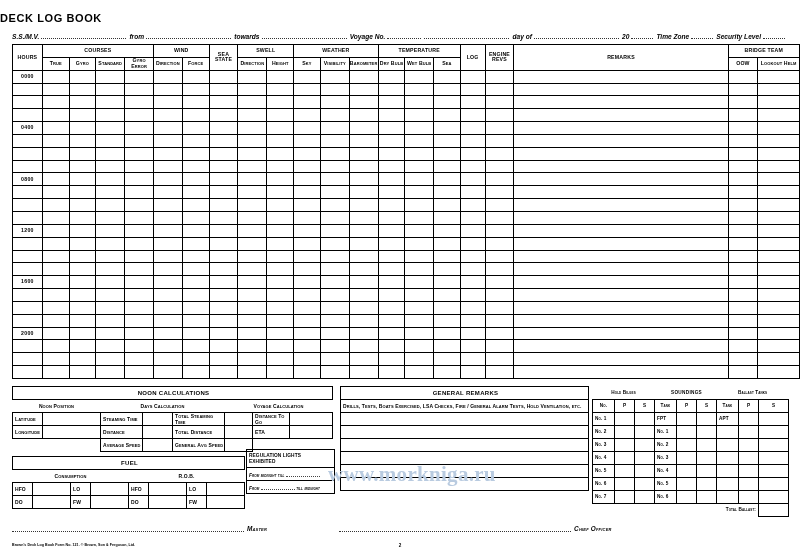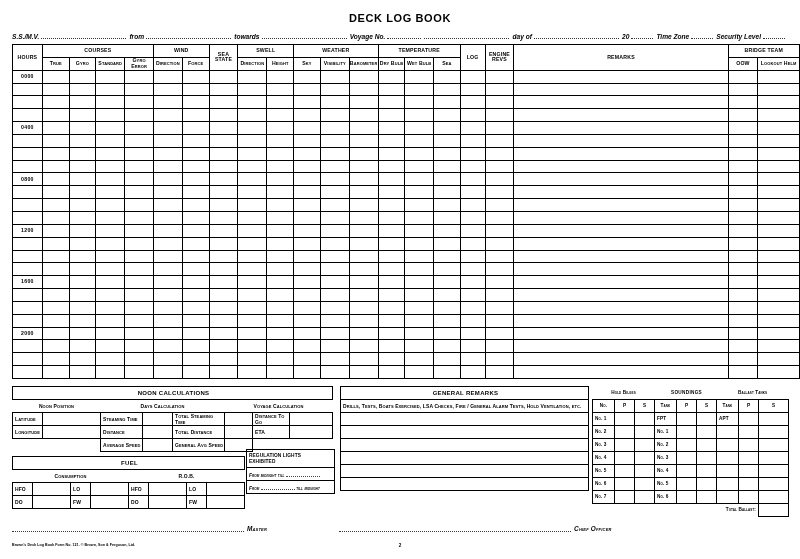--- a/index.html
+++ b/index.html
@@ -26,21 +26,21 @@
     color: #b9cbe0;
     letter-spacing: 0.3px;
     white-space: nowrap;
     z-index: 60;
     pointer-events: none;
   }
   
   #title {
     position: absolute;
     left: 0; top: 12px; width: 800px;
-    text-align: center;
+    text-align: left;
     font-size: 11px;
     font-weight: bold;
     letter-spacing: 0.6px;
   }
   
   #topfields {
     position: absolute;
     left: 12px; top: 26px; width: 776px;
     height: 14px;
     display: flex;
@@ -152,20 +152,21 @@
     text-align: center;
     font-size: 4.6px;
     font-weight: bold;
   }
 </style>
 </head>
 <body>
 
 <div id="page">
 
+  <div id="watermark">www.morkniga.ru</div>
 
   <div id="title">DECK LOG BOOK</div>
 
   <div id="topfields">
     <span class="tf-label">S.S./M.V.</span>
     <span class="tf-dots"></span>
     <span class="tf-label">from</span>
     <span class="tf-dots"></span>
     <span class="tf-label">towards</span>
     <span class="tf-dots"></span>

